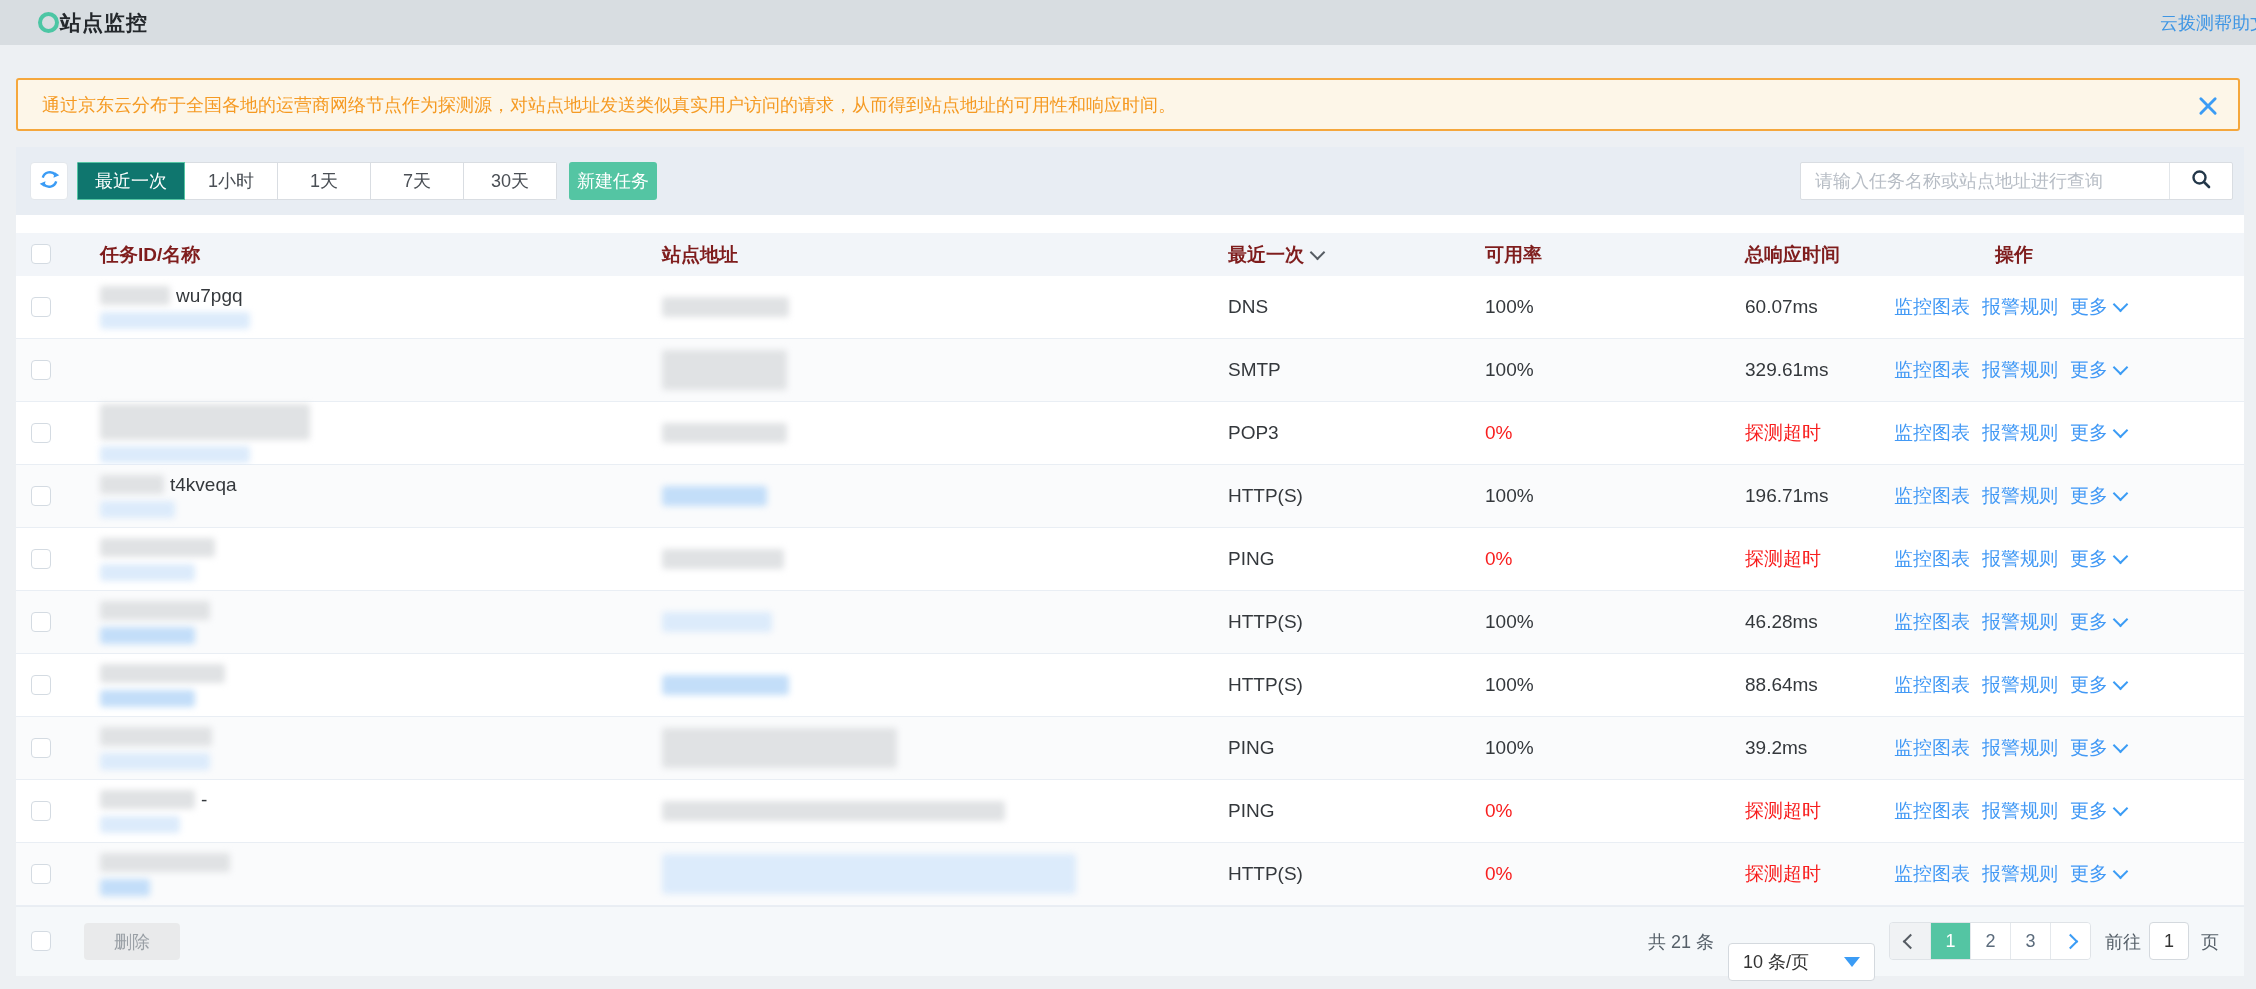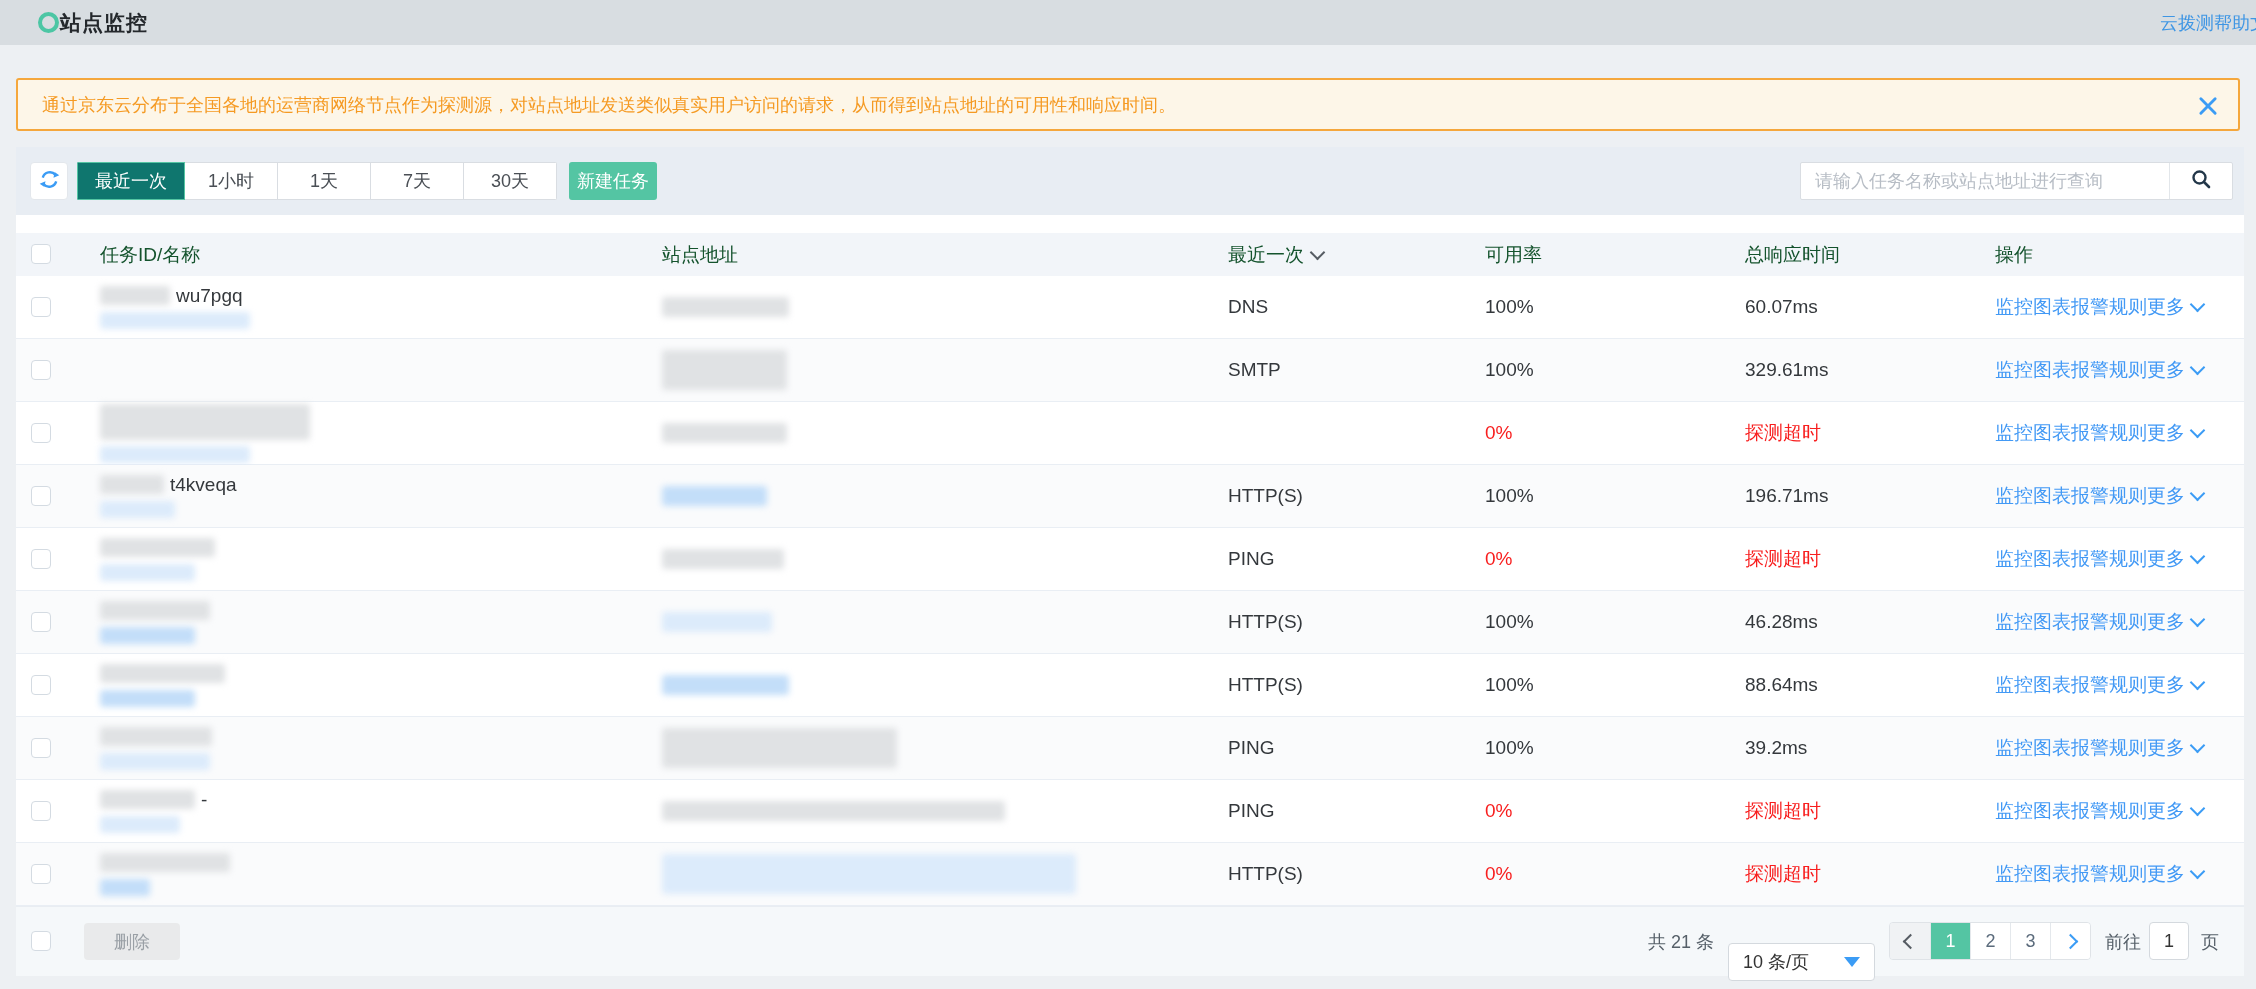--- a/index.html
+++ b/index.html
@@ -33,37 +33,37 @@
     color:#fff;font-size:18px;display:flex;align-items:center;justify-content:center;cursor:pointer;}
   .search{position:absolute;left:1784px;top:15px;width:433px;height:38px;box-sizing:border-box;background:#fff;
     border:1px solid #d9dde2;border-radius:2px;display:flex;}
   .search input{flex:1;border:none;outline:none;background:transparent;font-size:18px;padding:0 14px;color:#333;
     font-family:"Liberation Sans","DejaVu Sans",sans-serif;}
   .search input::placeholder{color:#b7bdc5;}
   .search-btn{width:62px;border-left:1px solid #e2e6ea;display:flex;align-items:center;justify-content:center;cursor:pointer;}
 
   
   .table-block{position:absolute;left:16px;top:215px;width:2228px;height:760px;background:#fff;}
-  .thead{position:absolute;left:0;top:18px;width:2228px;height:43px;background:#f2f5f9;font-size:19px;color:#14532d;}
+  .thead{position:absolute;left:0;top:18px;width:2228px;height:43px;background:#f2f5f9;font-size:19px;color:#7f1d1d;font-weight:bold;}
   .thead .hlabel{position:absolute;top:0;height:43px;display:flex;align-items:center;gap:8px;}
   .cb{width:20px;height:20px;box-sizing:border-box;background:#fff;border:1px solid #d4dbe2;border-radius:4px;cursor:pointer;}
   .head-cb{position:absolute;left:15px;top:11px;}
 
   .tbody{position:absolute;left:0;top:61px;width:2228px;}
   .row{position:relative;width:2228px;height:63px;border-bottom:1px solid #e9eef4;box-sizing:border-box;background:#fff;}
   .row.alt{background:#fafbfc;}
   .row .cb{position:absolute;left:15px;top:21px;}
   .cell{position:absolute;top:0;height:62px;display:flex;align-items:center;font-size:19px;color:#34383c;}
   .name-cell{left:84px;width:540px;flex-direction:column;align-items:flex-start;justify-content:center;gap:6px;}
   .line1{display:flex;align-items:center;gap:6px;height:20px;}
   .site-cell{left:646px;width:560px;}
   .proto-cell{left:1212px;width:240px;}
   .avail-cell{left:1469px;width:240px;text-align:center;}
   .resp-cell{left:1729px;width:230px;}
-  .ops-cell{left:1979px;width:250px;}
+  .ops-cell{left:1878px;width:250px;gap:12px;}
   .err{color:#f81e1e;}
   .op-link{color:#4299f5;cursor:pointer;text-decoration:none;display:flex;align-items:center;gap:7px;}
 
   .blur{display:inline-block;border-radius:3px;filter:blur(3px);}
   .tone-gray{background:#e0e2e4;}
   .tone-blue{background:#c3def9;}
   .tone-blue-pale{background:#dcebfb;}
   .name-blur{height:19px;}
   .id-blur{height:17px;}
   .site-blur{height:20px;}
@@ -222,20 +222,21 @@
     <div class="cell name-cell">
       <div class="line1" style="height: 36px;">
         <span class="blur name-blur tone-gray" style="width: 210px; height: 36px;"></span>
         <span></span>
       </div>
       <span class="blur id-blur tone-blue-pale" style="width: 150px;"></span>
     </div>
     <div class="cell site-cell">
       <span class="blur site-blur tone-gray" style="width: 125px;"></span>
     </div>
+    <div class="cell proto-cell">POP3</div>
     <div class="cell avail-cell err">0%</div>
     <div class="cell resp-cell err">探测超时</div>
     <div class="cell ops-cell">
       <a class="op-link">监控图表</a>
       <a class="op-link">报警规则</a>
       <a class="op-link">
               <span>更多</span>
               <i class="chev chev-blue"></i>
             </a>
     </div>

